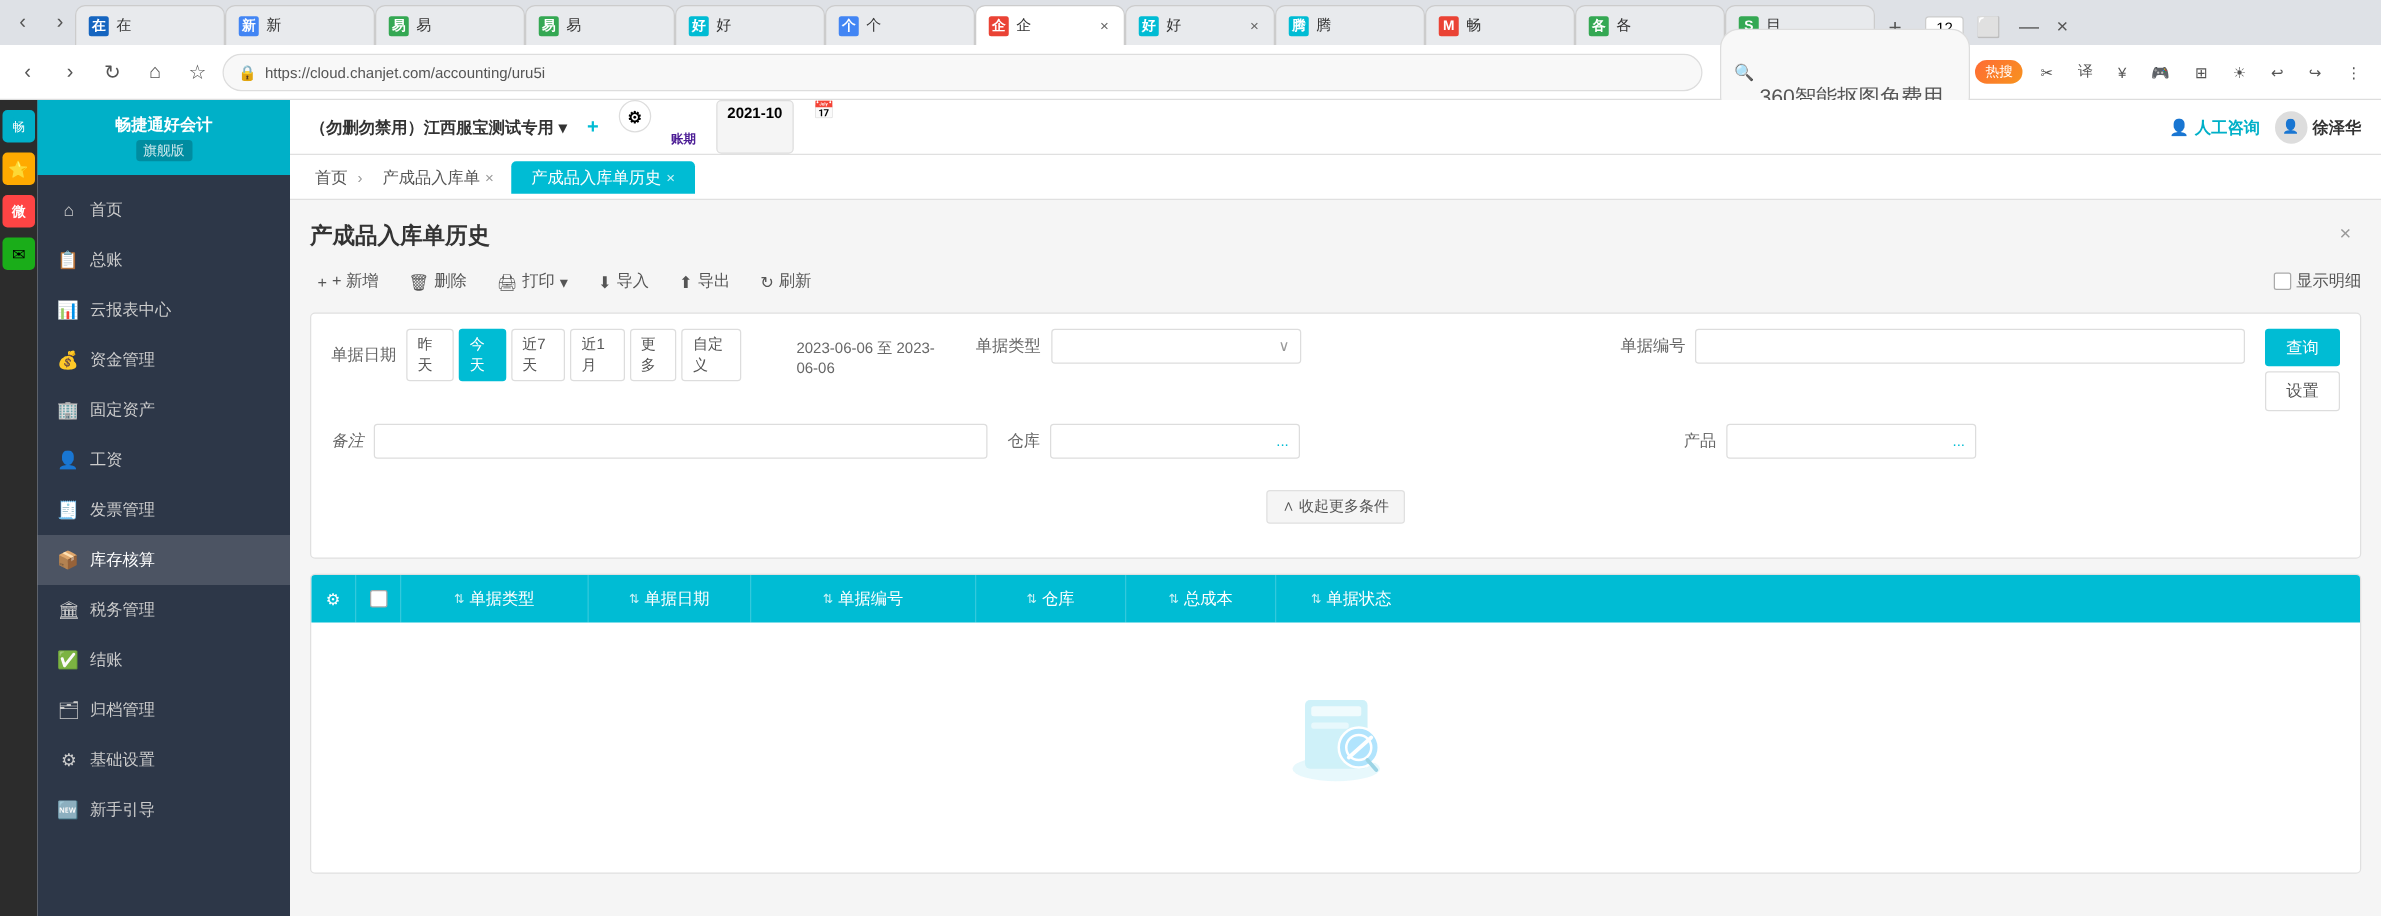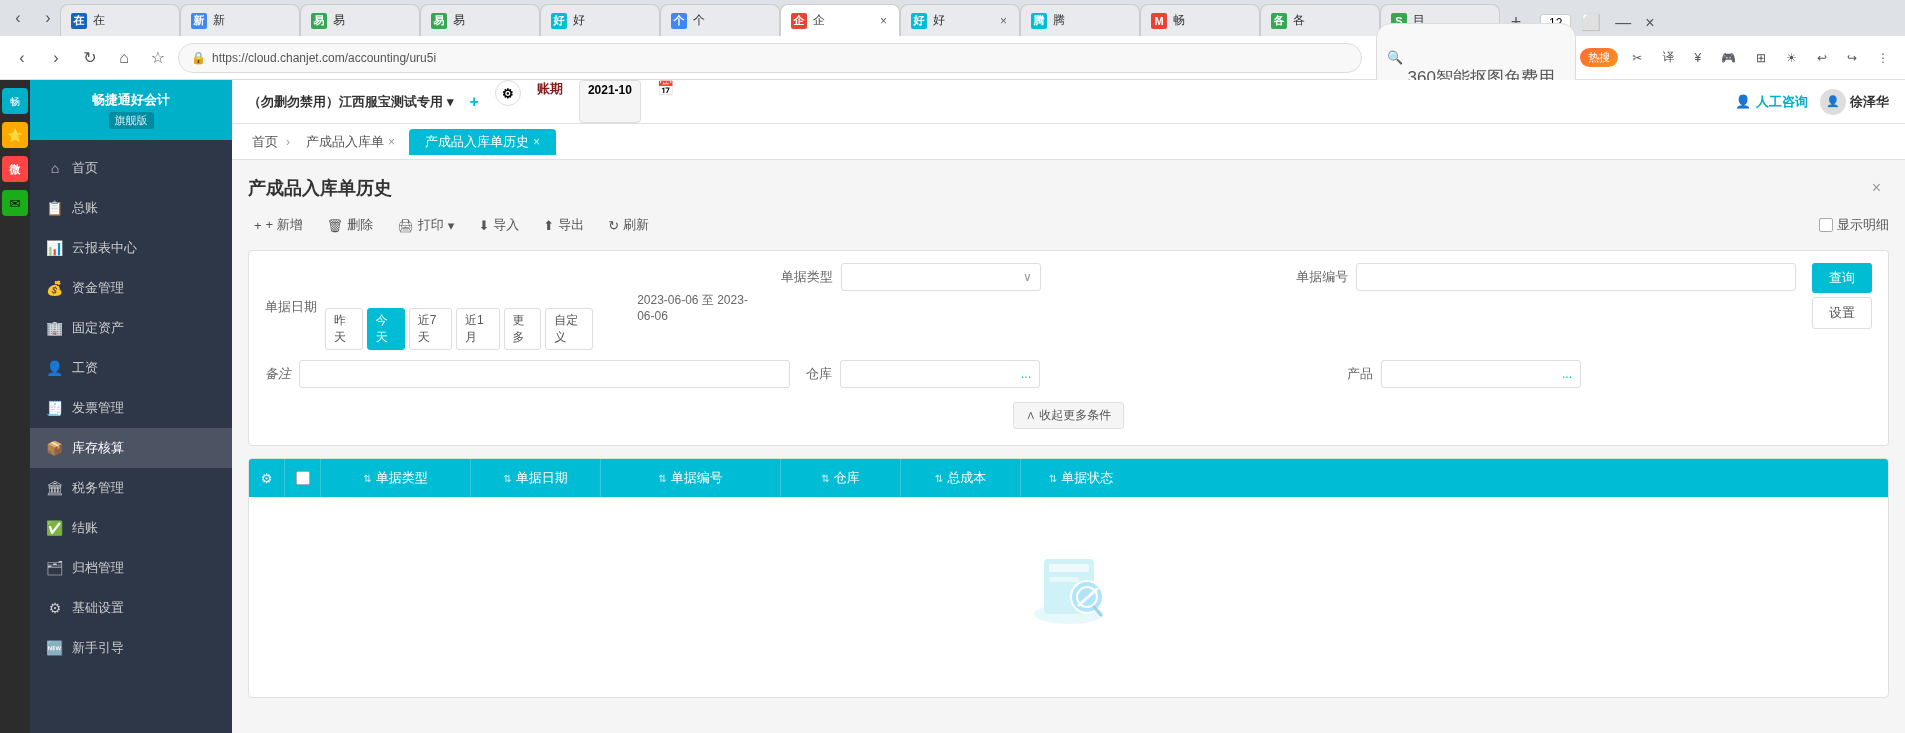--- a/index.html
+++ b/index.html
@@ -47,23 +47,23 @@
     .content-header { height: 44px; background: #fff; border-bottom: 1px solid #e0e0e0; display: flex; padding: 0 16px; gap: 16px; flex-shrink: 0; font-weight: bold; }
     .company-selector { display: flex; align-items: center; gap: 4px; color: #333; font-size: 13px; cursor: pointer; }
     .period-badge { background: #f5f5f5; border: 1px solid #ddd; border-radius: 4px; padding: 2px 8px; font-size: 12px; cursor: pointer; }
     .header-right { margin-left: auto; display: flex; align-items: center; gap: 12px; }
     .user-service { display: flex; align-items: center; gap: 4px; color: #00b0c8; font-size: 13px; cursor: pointer; }
     .user-name { color: #333; font-size: 13px; }
 
     
     .page-content { flex: 1; overflow-y: auto; padding: 16px; }
     .action-btn { display: flex; align-items: center; gap: 4px; color: #555; font-size: 13px; cursor: pointer; padding: 4px 6px; border-radius: 4px; }
-    .date-btn { padding: 3px 8px; border: 1px solid #ddd; border-radius: 3px; cursor: pointer; color: #555; font-size: 12px; margin-top: 45px; }
+    .date-btn { padding: 3px 8px; border: 1px solid #ddd; border-radius: 3px; cursor: pointer; color: #555; font-size: 12px; }
     .date-btn.active { background: #00bcd4; color: #fff; border-color: #00bcd4; }
-    .collapse-btn { display: flex; align-items: center; gap: 4px; color: #555; font-size: 12px; cursor: pointer; background: #f5f5f5; border: 1px solid #e0e0e0; border-radius: 3px; padding: 4px 12px; margin: 4px auto; width: fit-content; text-align: center; }
+    .collapse-btn { display: flex; align-items: center; gap: 4px; color: #555; font-size: 12px; cursor: pointer; background: #f5f5f5; border: 1px solid #e0e0e0; border-radius: 3px; padding: 4px 12px; margin: 15px auto; width: fit-content; text-align: center; }
 
     
     .query-btn { background: #00bcd4; color: #fff; border: none; border-radius: 3px; padding: 6px 16px; font-size: 13px; cursor: pointer; }
     .settings-btn { background: #fff; color: #555; border: 1px solid #ddd; border-radius: 3px; padding: 6px 16px; font-size: 13px; cursor: pointer; }
 
     
     .data-table { background: #fff; border: 1px solid #e0e0e0; border-radius: 4px; overflow: hidden; }
     .table-header { background: #00bcd4; display: flex; align-items: center; height: 38px; }
     .th-cell { display: flex; align-items: center; justify-content: center; color: #fff; font-size: 13px; font-weight: normal; gap: 4px; padding: 0 8px; height: 100%; border-right: 1px solid rgba(255,255,255,0.2); }
     .th-cell:last-child { border-right: none; }
@@ -255,21 +255,21 @@
 
       <div class="content-header">
         <div class="company-selector">
           <span>（勿删勿禁用）江西服宝测试专用</span>
           <span>▾</span>
         </div>
         <div style="display:flex;align-items:center;gap:4px;">
           <span style="color:#00bcd4;font-size:16px;">+</span>
         </div>
         <div style="width:26px;height:26px;border:1px solid #ddd;border-radius:50%;display:flex;align-items:center;justify-content:center;cursor:pointer;">⚙</div>
-        <span style="color:#7f1d1d;font-size:13px;">账期</span>
+        <span style="color:#4c1d95;font-size:10px;margin-top:24px;">账期</span>
         <div class="period-badge">2021-10</div>
         <span style="color:#00bcd4;font-size:14px;cursor:pointer;">📅</span>
         <div class="header-right">
           <div class="user-service">
             <span>👤</span>
             <span>人工咨询</span>
           </div>
           <div style="display:flex;align-items:center;gap:4px;">
             <div style="width:26px;height:26px;background:#ddd;border-radius:50%;display:flex;align-items:center;justify-content:center;font-size:11px;">👤</div>
             <span class="user-name">徐泽华</span>

